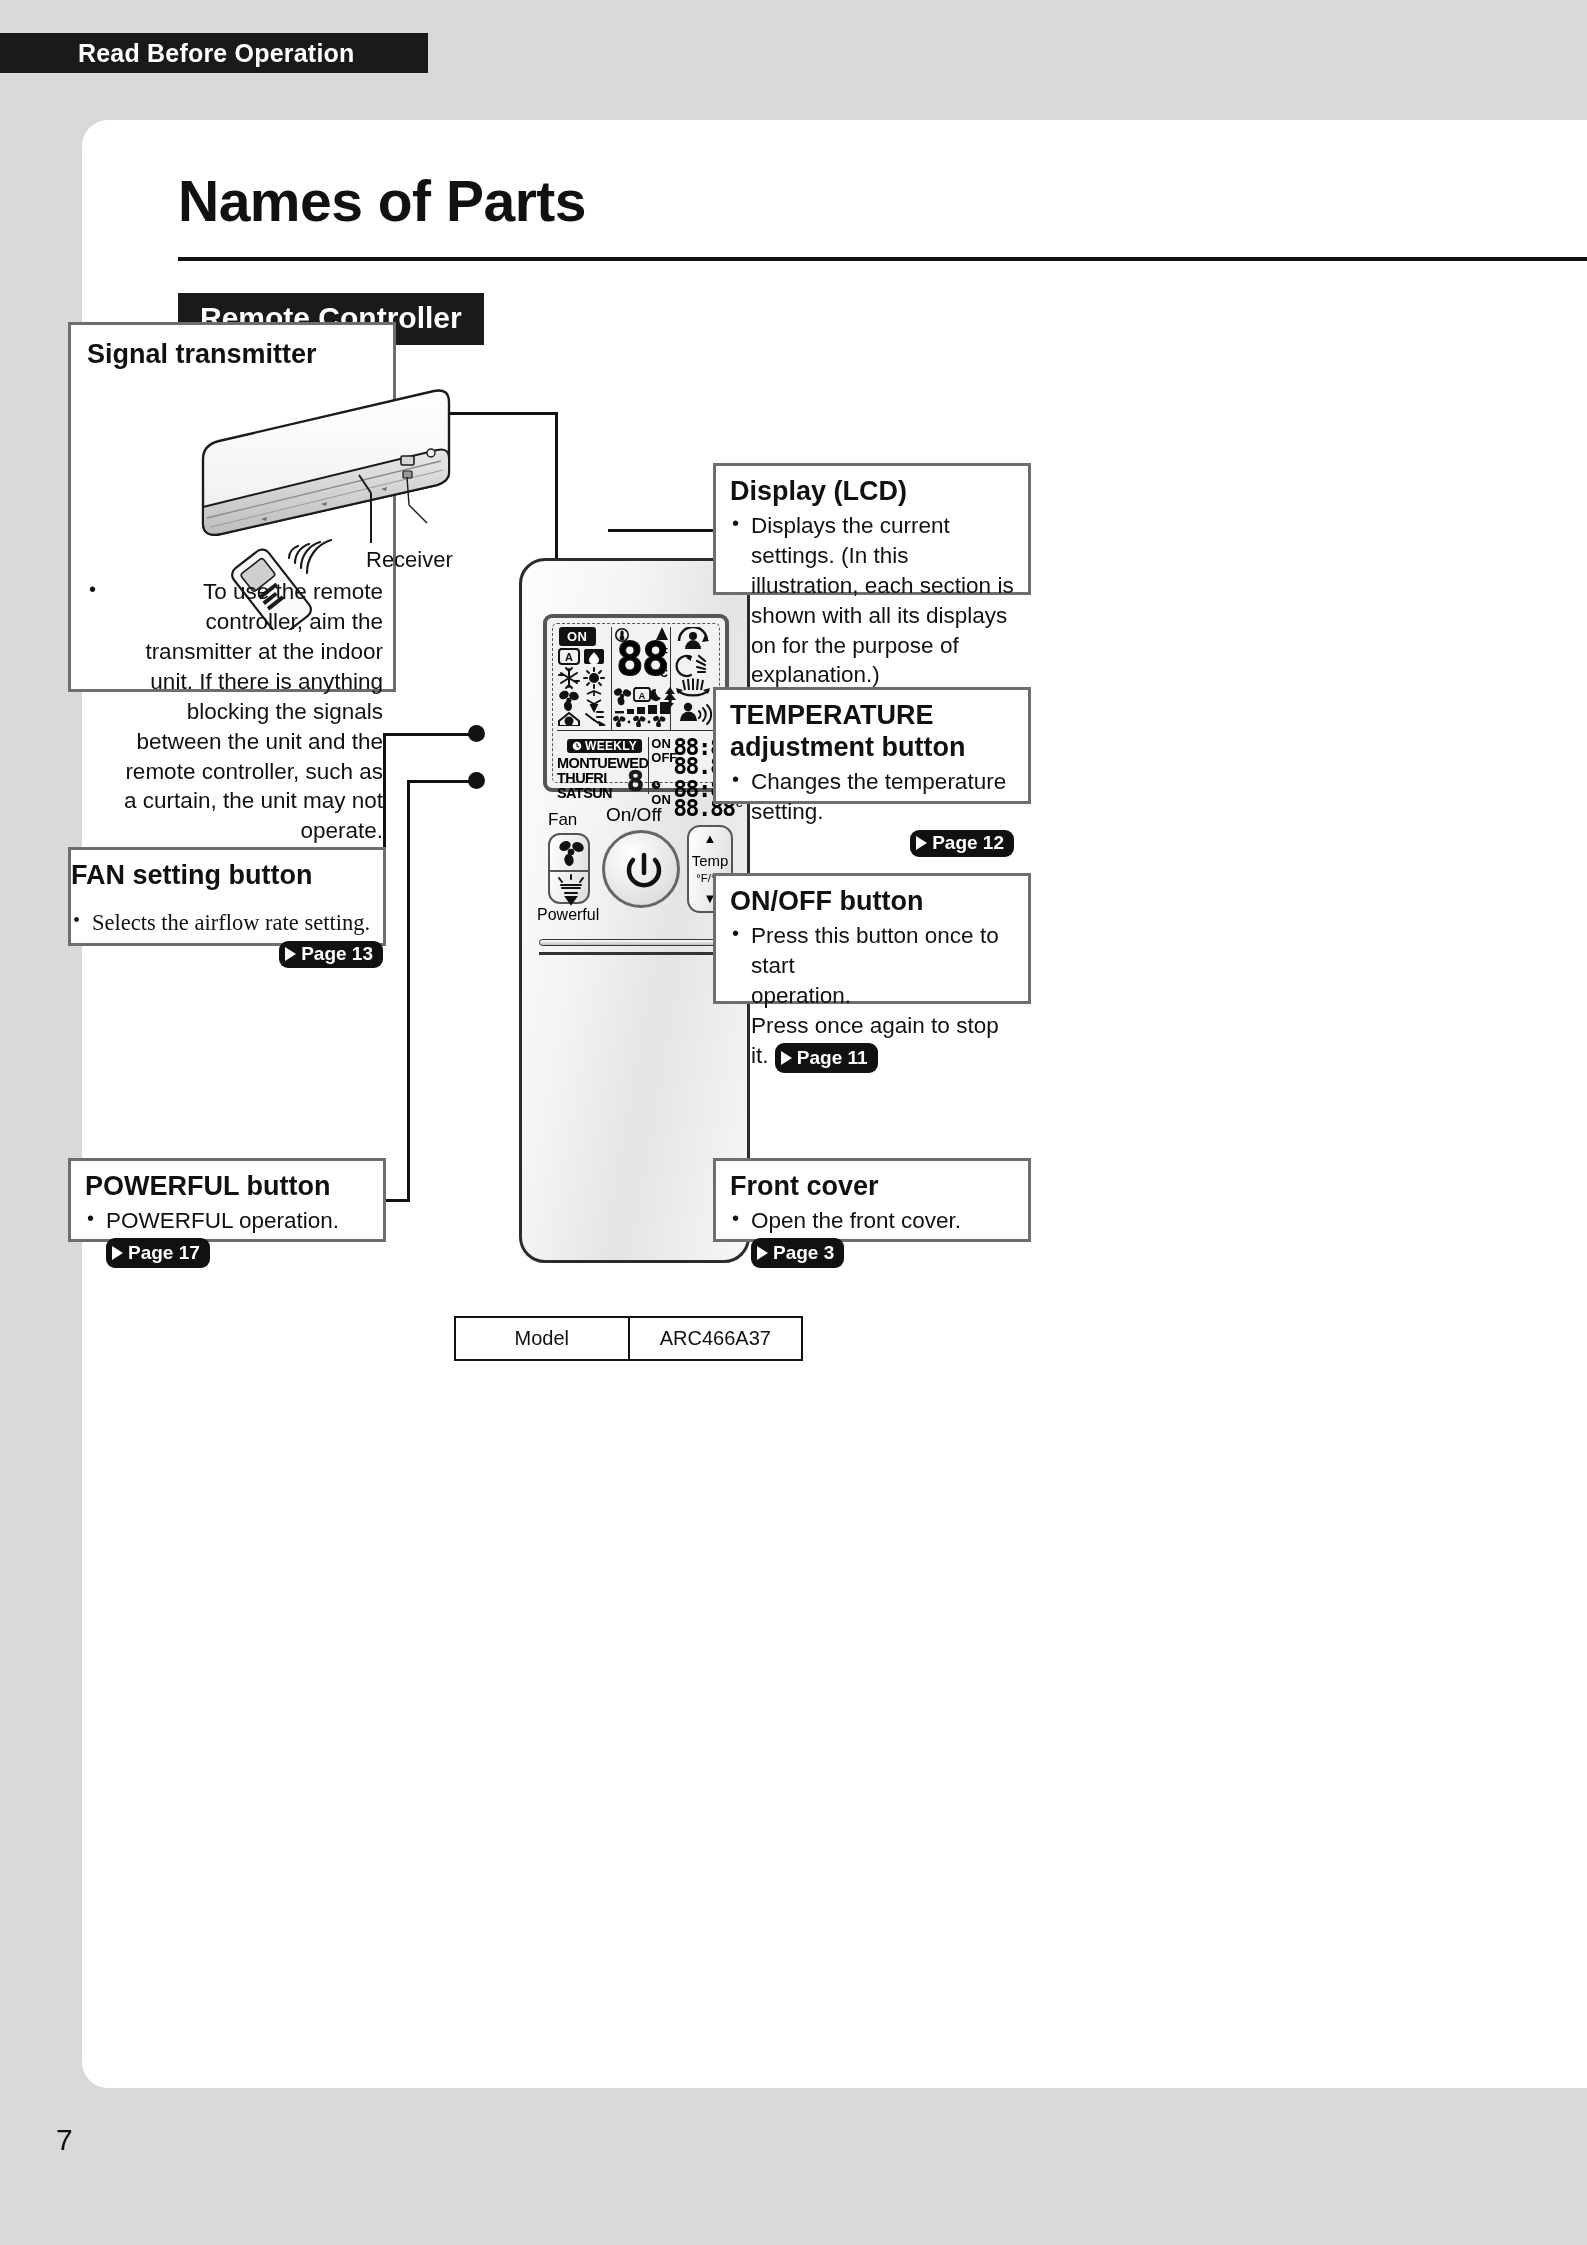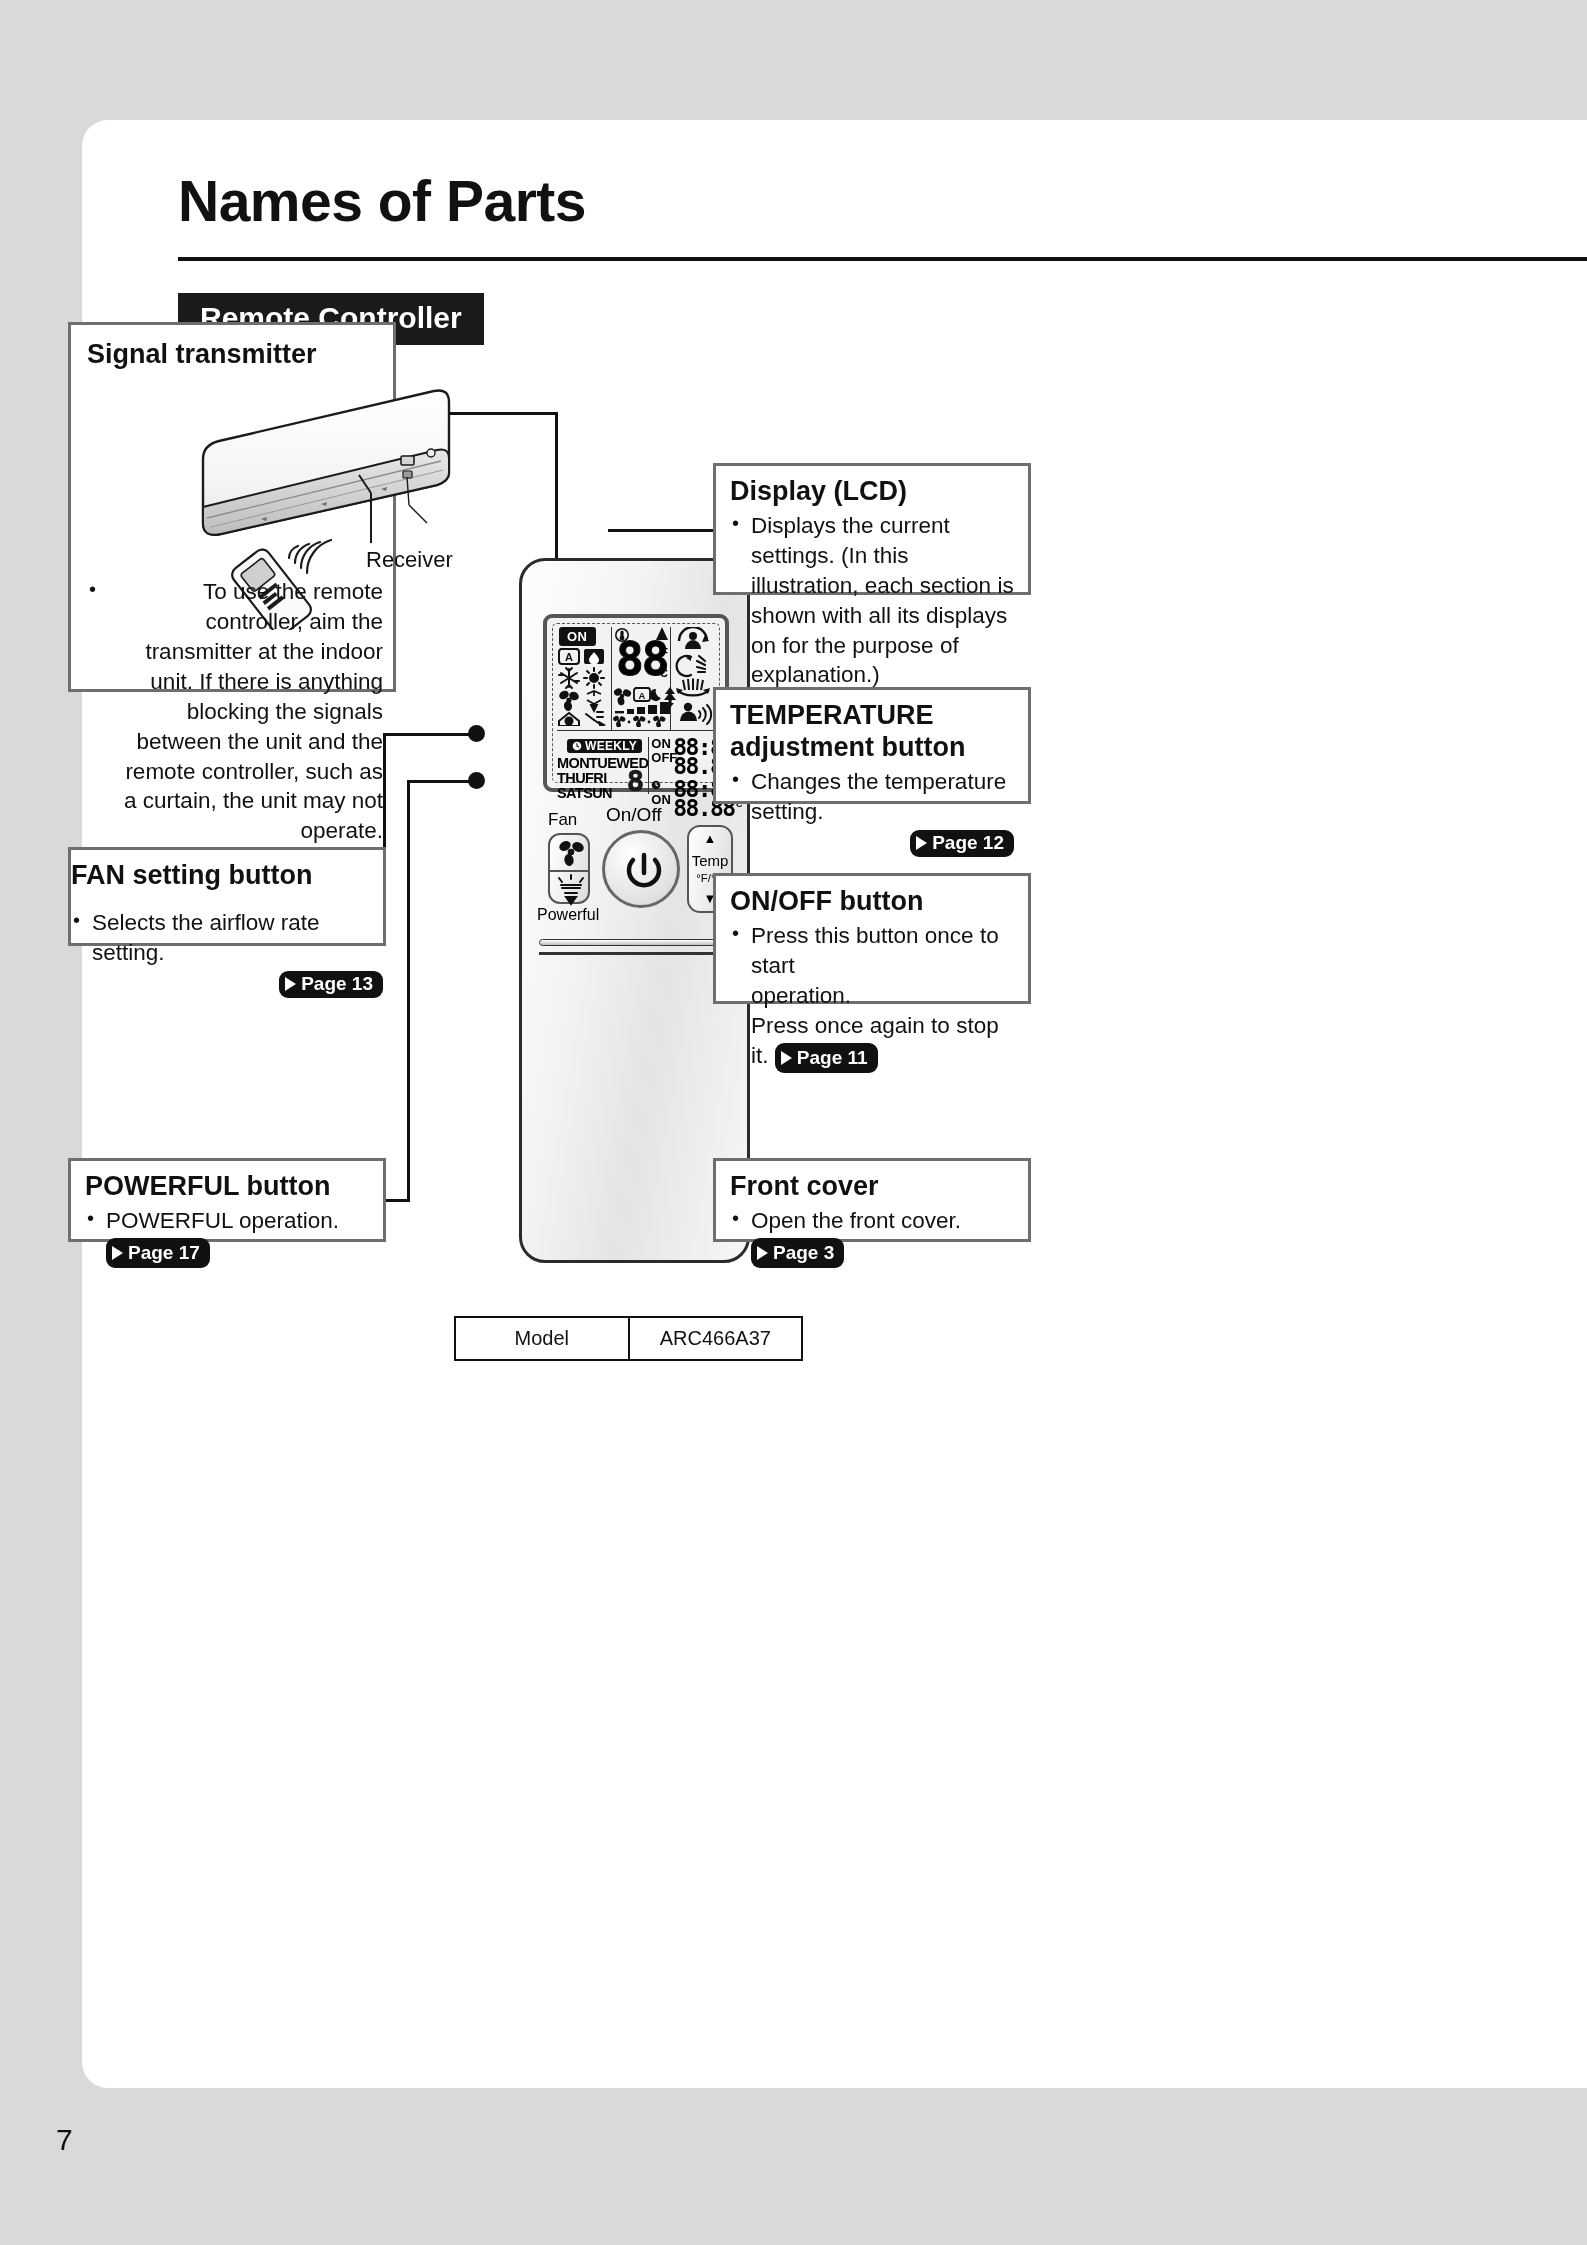--- a/index.html
+++ b/index.html
@@ -213,20 +213,21 @@
   .folio {
     position: absolute; left: 56px; top: 2123px;
     font-size: 30px; color: #111;
   }
 </style>
 </head>
 <body>
 
 <div class="page">
 
+  <div class="runhead">Read Before Operation</div>
 
   <div class="sheet">
 
     <div class="h1">Names of Parts</div>
     <div class="rule"></div>
     <div class="h2">Remote Controller</div>
 
     <div class="callout" style="left:-14px; top:202px; width:328px; height:370px;">
       <div style="padding:14px 16px 0 16px;">
         <h3>Signal transmitter</h3>
@@ -312,21 +313,21 @@
       <div class="pageref-right">
         <span class="pageref">
           <span class="tri"></span>
           <span>Page 12</span>
         </span>
       </div>
     </div>
 
     <div class="callout" style="left:-14px; top:727px; width:318px; height:99px; padding:10px 0;">
       <h3>FAN setting button</h3>
-      <div class="body" style="margin-top:16px;">
+      <div class="body" style="margin-top:16px;font-family:Liberation Serif, serif;">
         <ul class="bullets">
           <li>Selects the airflow rate setting.</li>
         </ul>
       </div>
       <div class="pageref-right">
         <span class="pageref">
           <span class="tri"></span>
           <span>Page 13</span>
         </span>
       </div>

